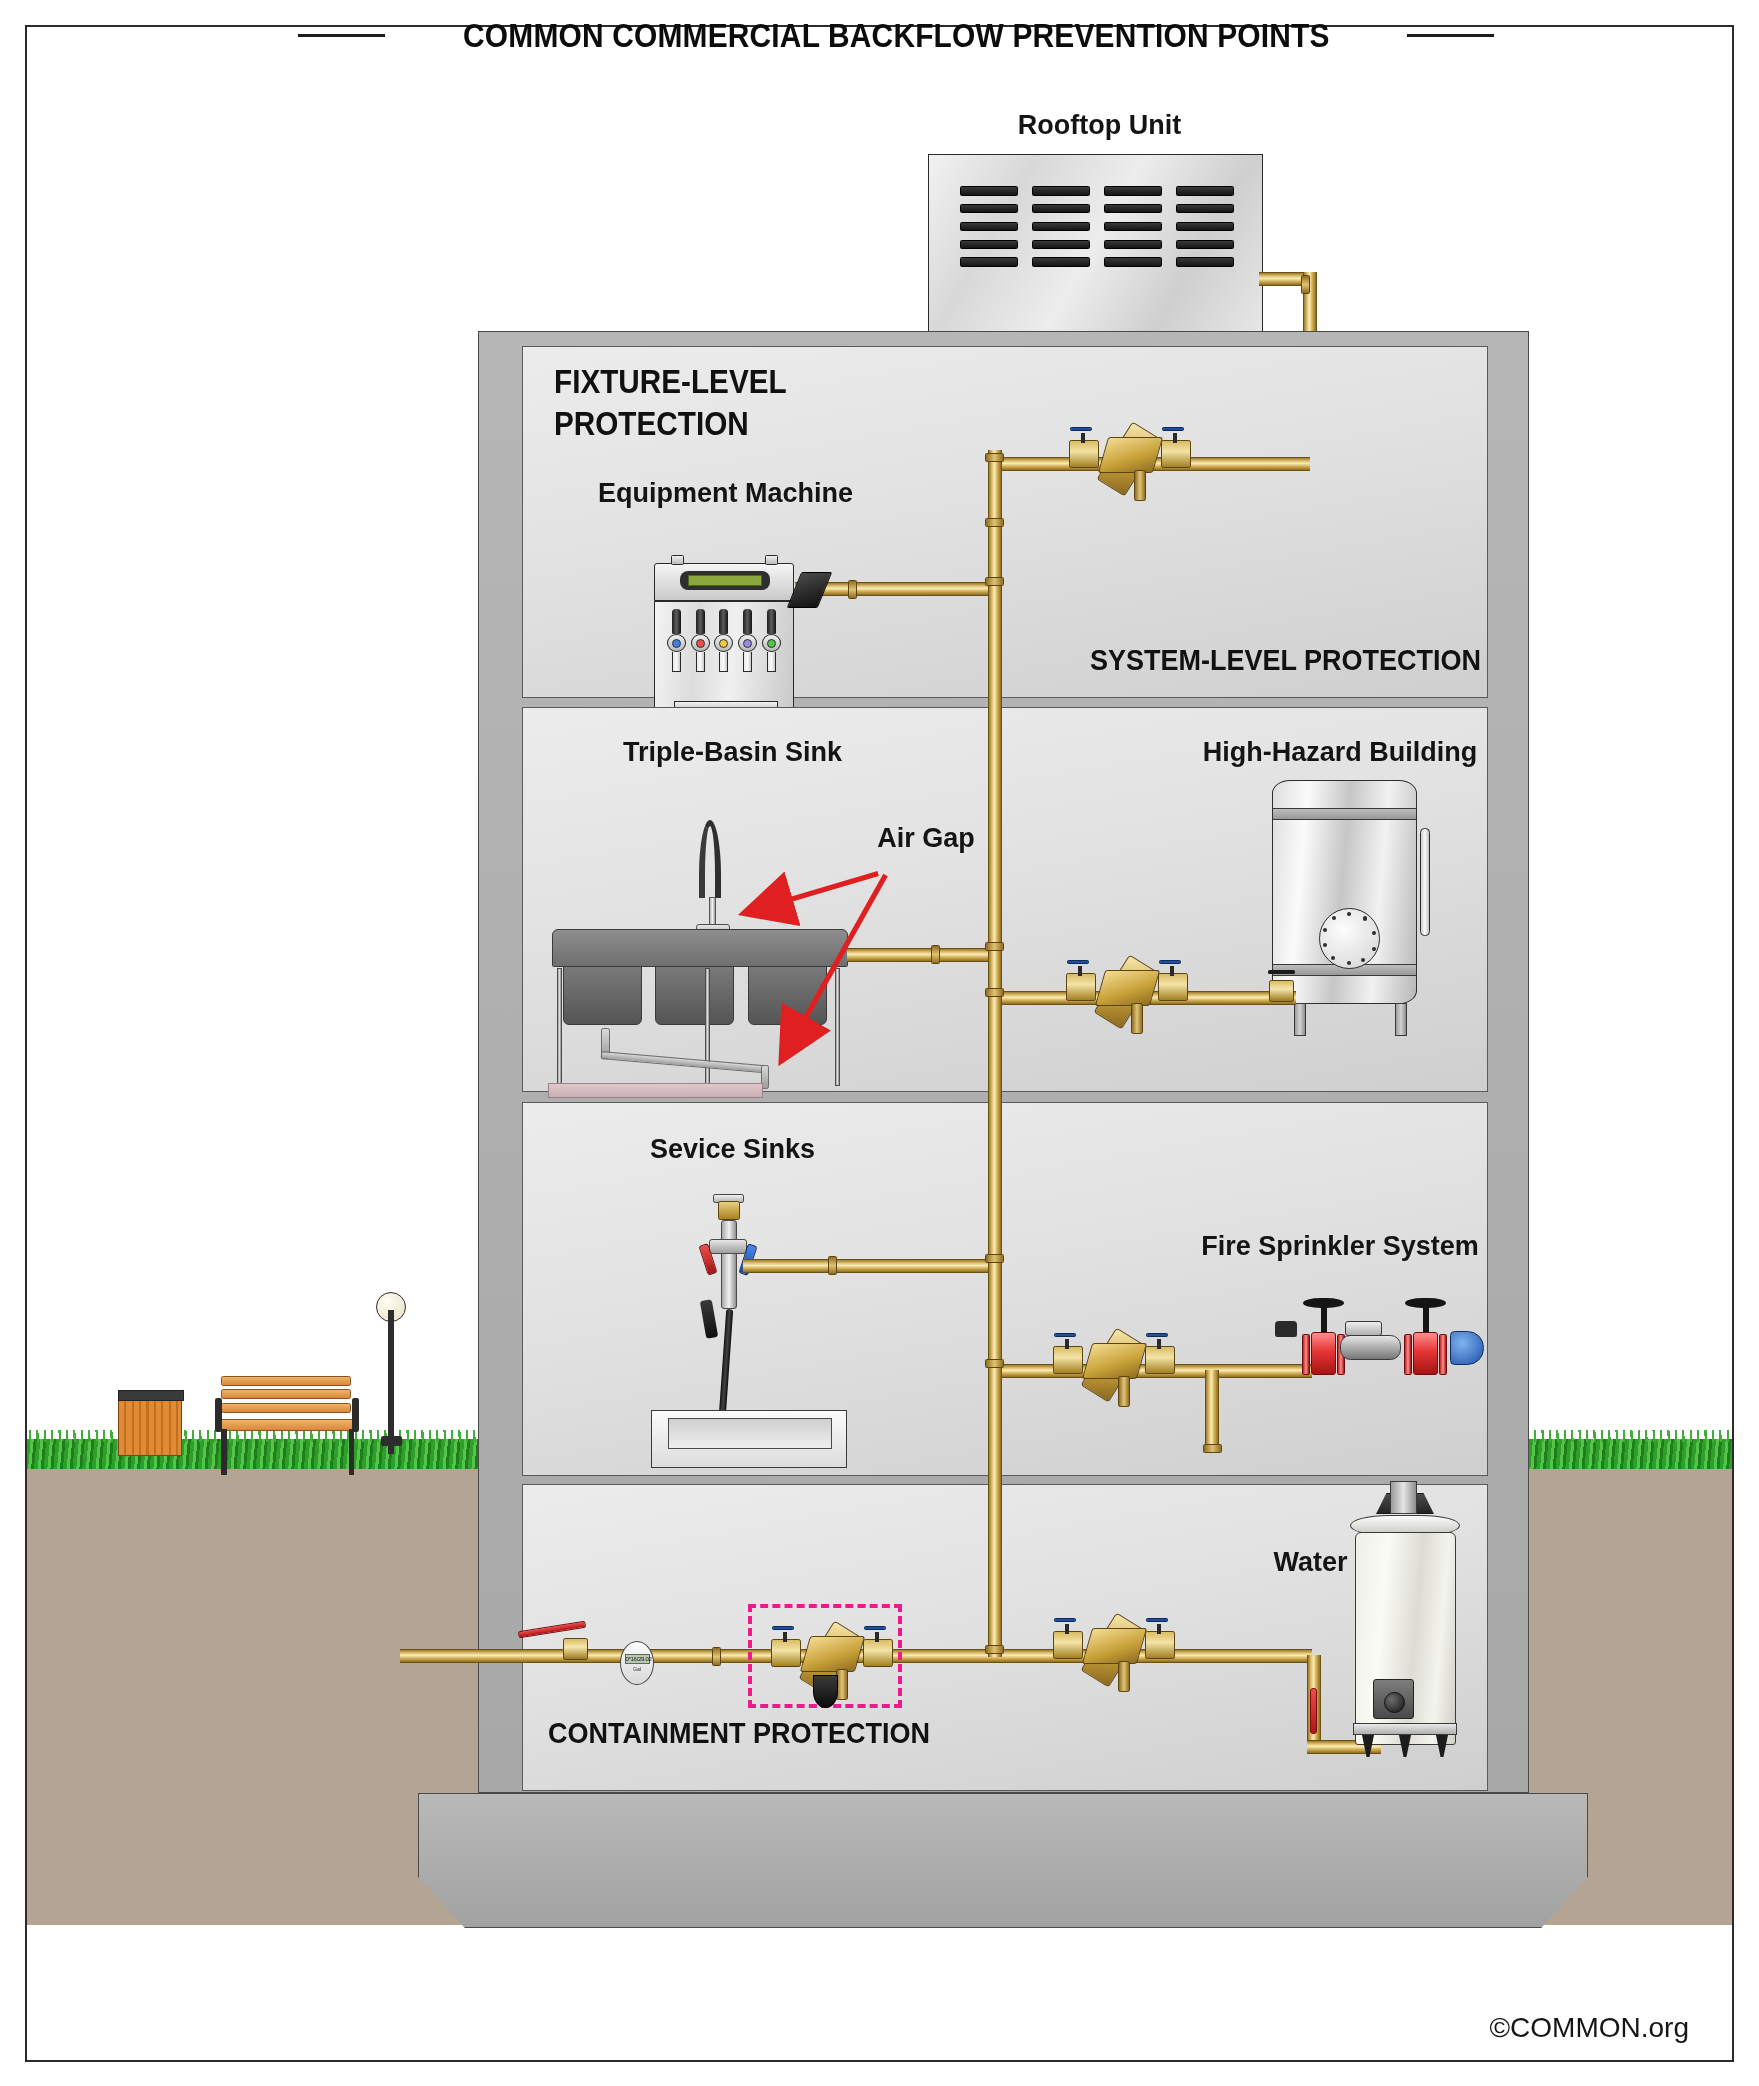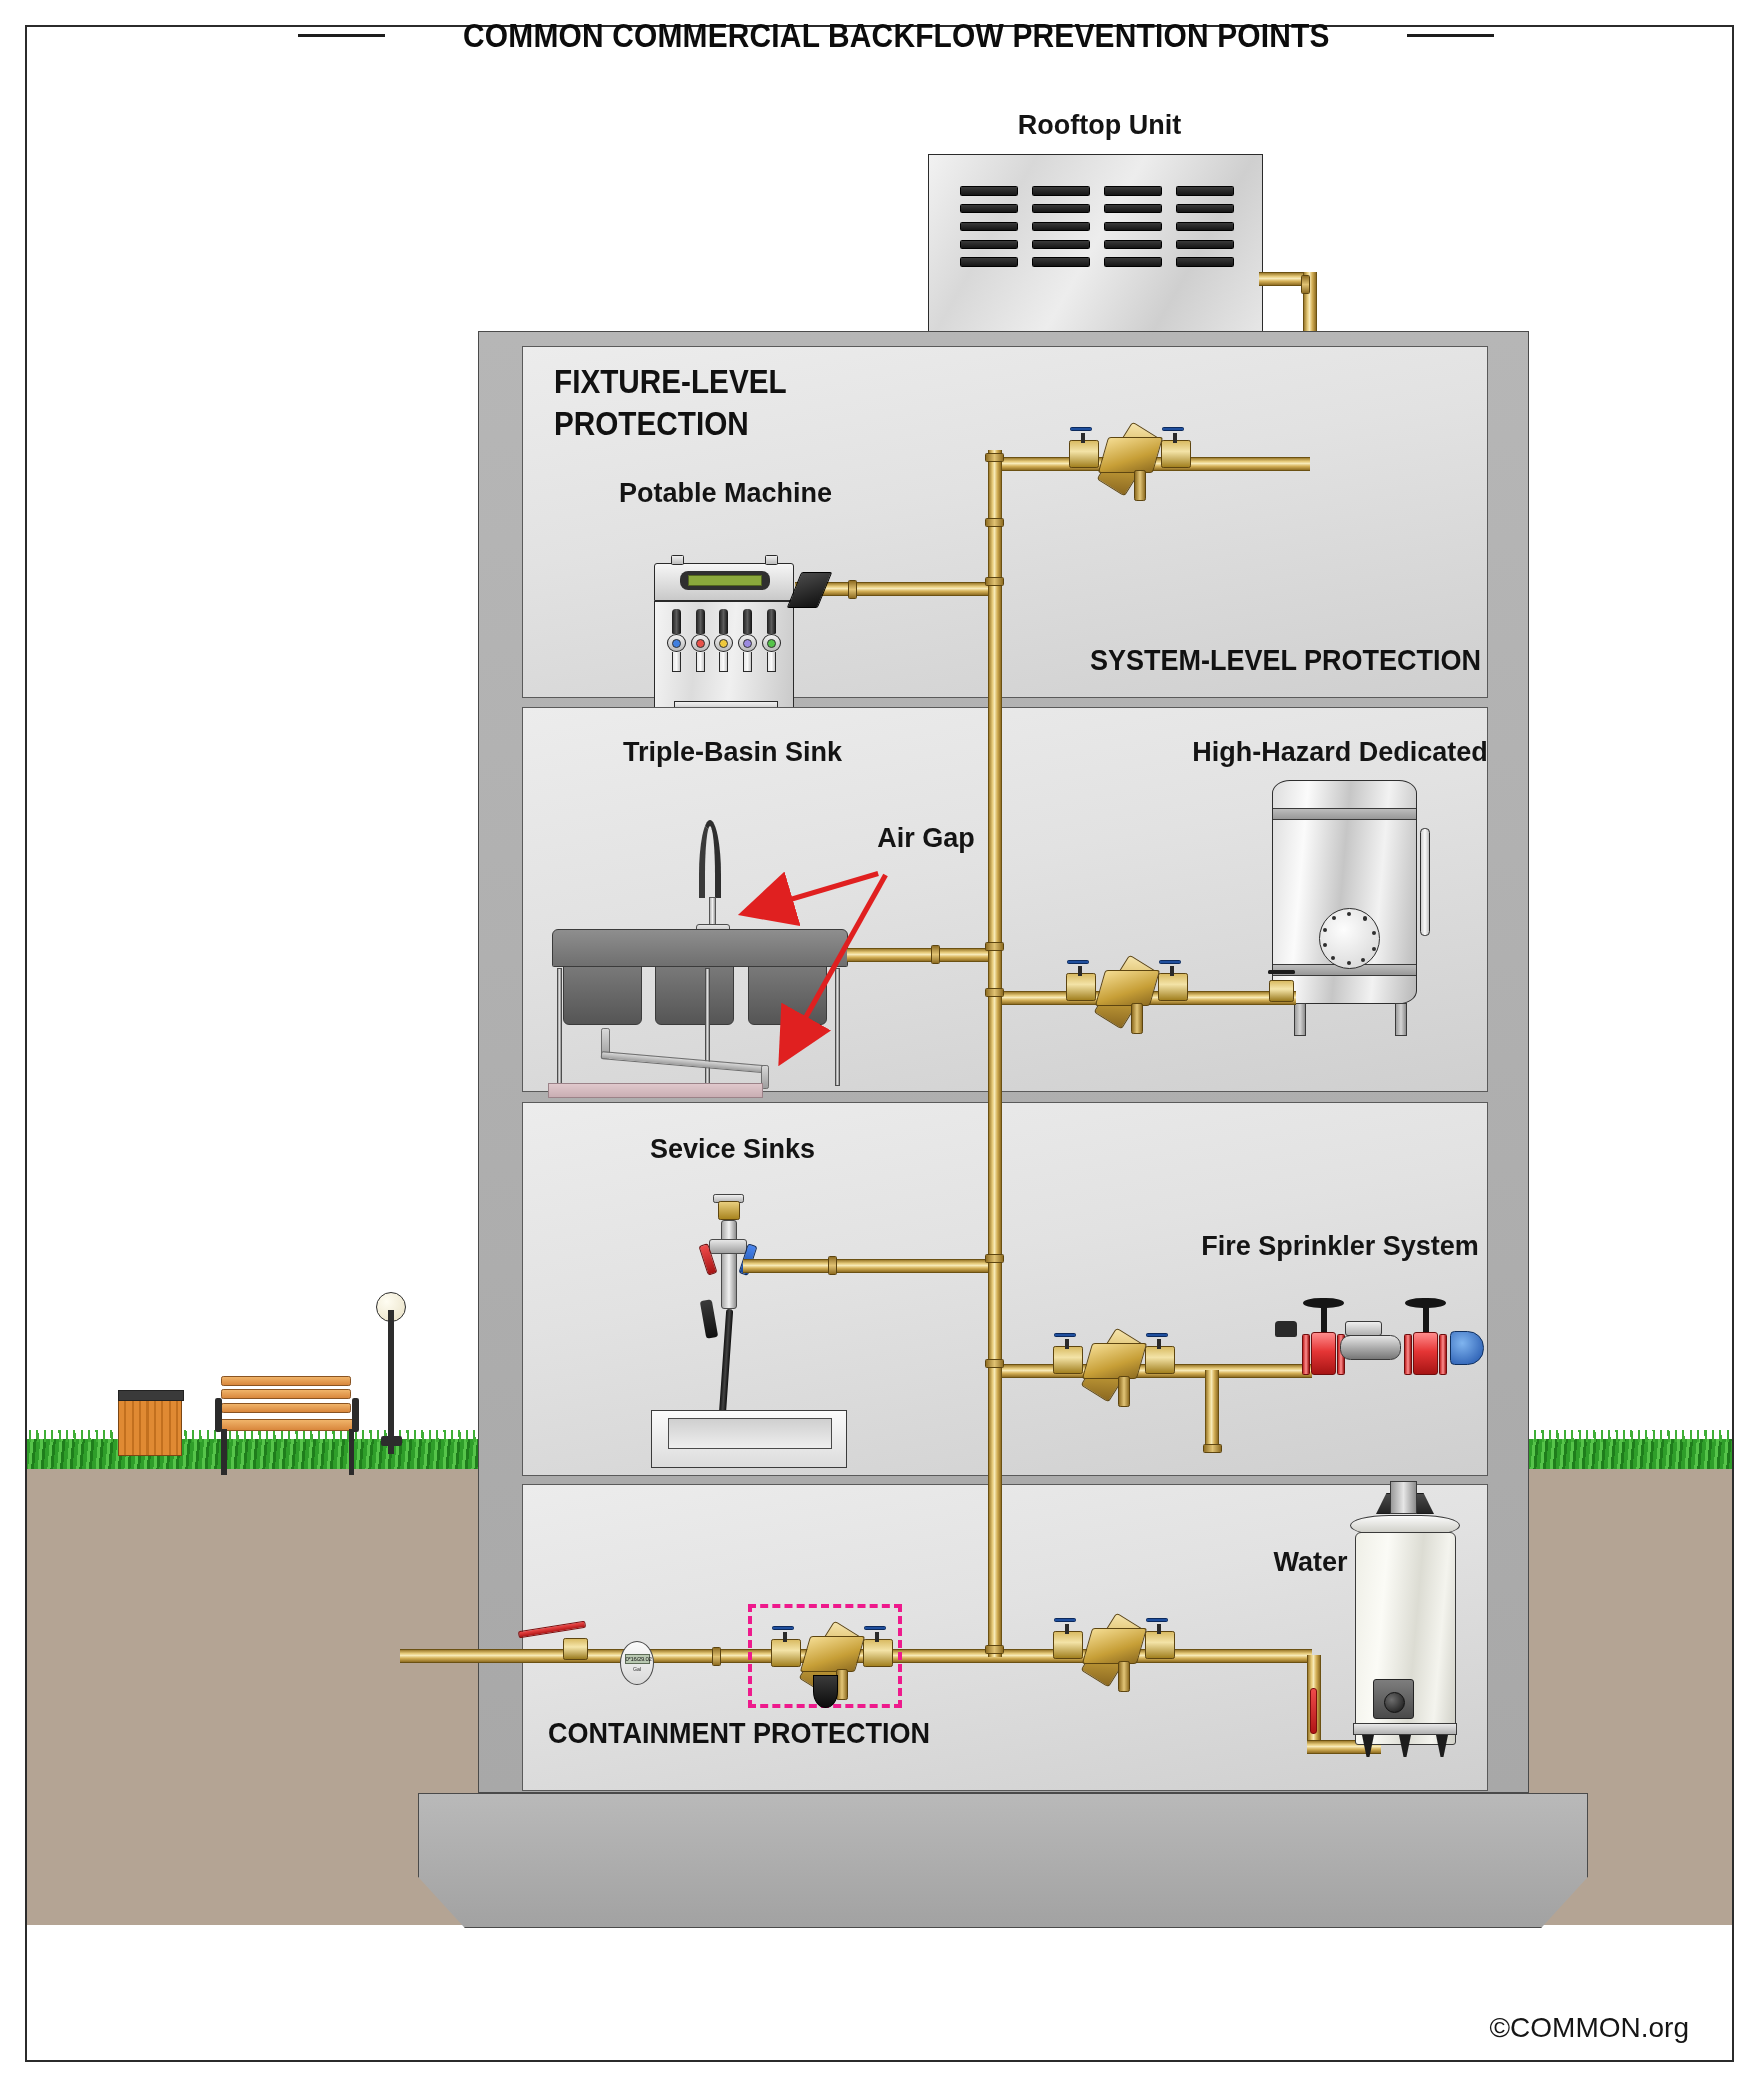--- a/index.html
+++ b/index.html
@@ -307,21 +307,21 @@
   <div class="pipe-v" style="left:1303px; top:272px; height:191px;"></div>
   <div class="coupler-h" style="left:1301px; top:275px;"></div>
 
   <div class="bldg-wall"></div>
   <div class="footing"></div>
 
   <div class="floor-inner" style="left:522px; top:346px; width:966px; height:352px;"></div>
   <div class="lbl lbl-heavy" style="left:554px; top:361px; font-size:33px; line-height:1.28;">FIXTURE-LEVEL
 PROTECTION</div>
   <div class="lbl lbl-heavy" style="left:1090px; top:643px; font-size:30px;">SYSTEM-LEVEL PROTECTION</div>
-  <div class="lbl lbl-item" style="left:585px; top:478px; width:281px;">Potable Machine</div>
+  <div class="lbl lbl-item" style="left:585px; top:478px; width:281px;">Equipment Machine</div>
 
   <div class="bev">
     <div class="bev-top">
       <div class="bev-knob" style="left:16.3px"></div>
       <div class="bev-knob" style="left:110px"></div>
       <div class="bev-screen">
           <i></i>
         </div>
     </div>
     <div class="bev-body">
@@ -378,21 +378,21 @@
     <div class="bfp-diag"></div>
     <div class="bfp-body"></div>
     <div class="bfp-flange"></div>
     <div class="bfp-valve" style="left:95px"></div>
     <div class="bfp-handle" style="left:96px;top:6px"></div>
       <div class="bfp-stem" style="left:107px;top:12px"></div>
   </div>
 
   <div class="floor-inner" style="left:522px; top:707px; width:966px; height:385px;"></div>
   <div class="lbl lbl-item" style="left:592px; top:737px; width:281px;">Triple-Basin Sink</div>
-  <div class="lbl lbl-item" style="left:1155px; top:737px; width:370px;">High-Hazard Dedicated</div>
+  <div class="lbl lbl-item" style="left:1155px; top:737px; width:370px;">High-Hazard Building</div>
   <div class="lbl lbl-item" style="left:837px; top:823px; width:178px;">Air Gap</div>
 
   <div class="prerinse-hose"></div>
   <div class="prerinse-stem"></div>
   <div class="faucet-base"></div>
   <div class="faucet-handle" style="left:711px;background:#c33;"></div>
   <div class="faucet-handle" style="left:728px;background:#2a56b5;"></div>
   <div class="sink-top"></div>
   <div class="basin" style="left:563px"></div>
   <div class="basin" style="left:655px"></div>

